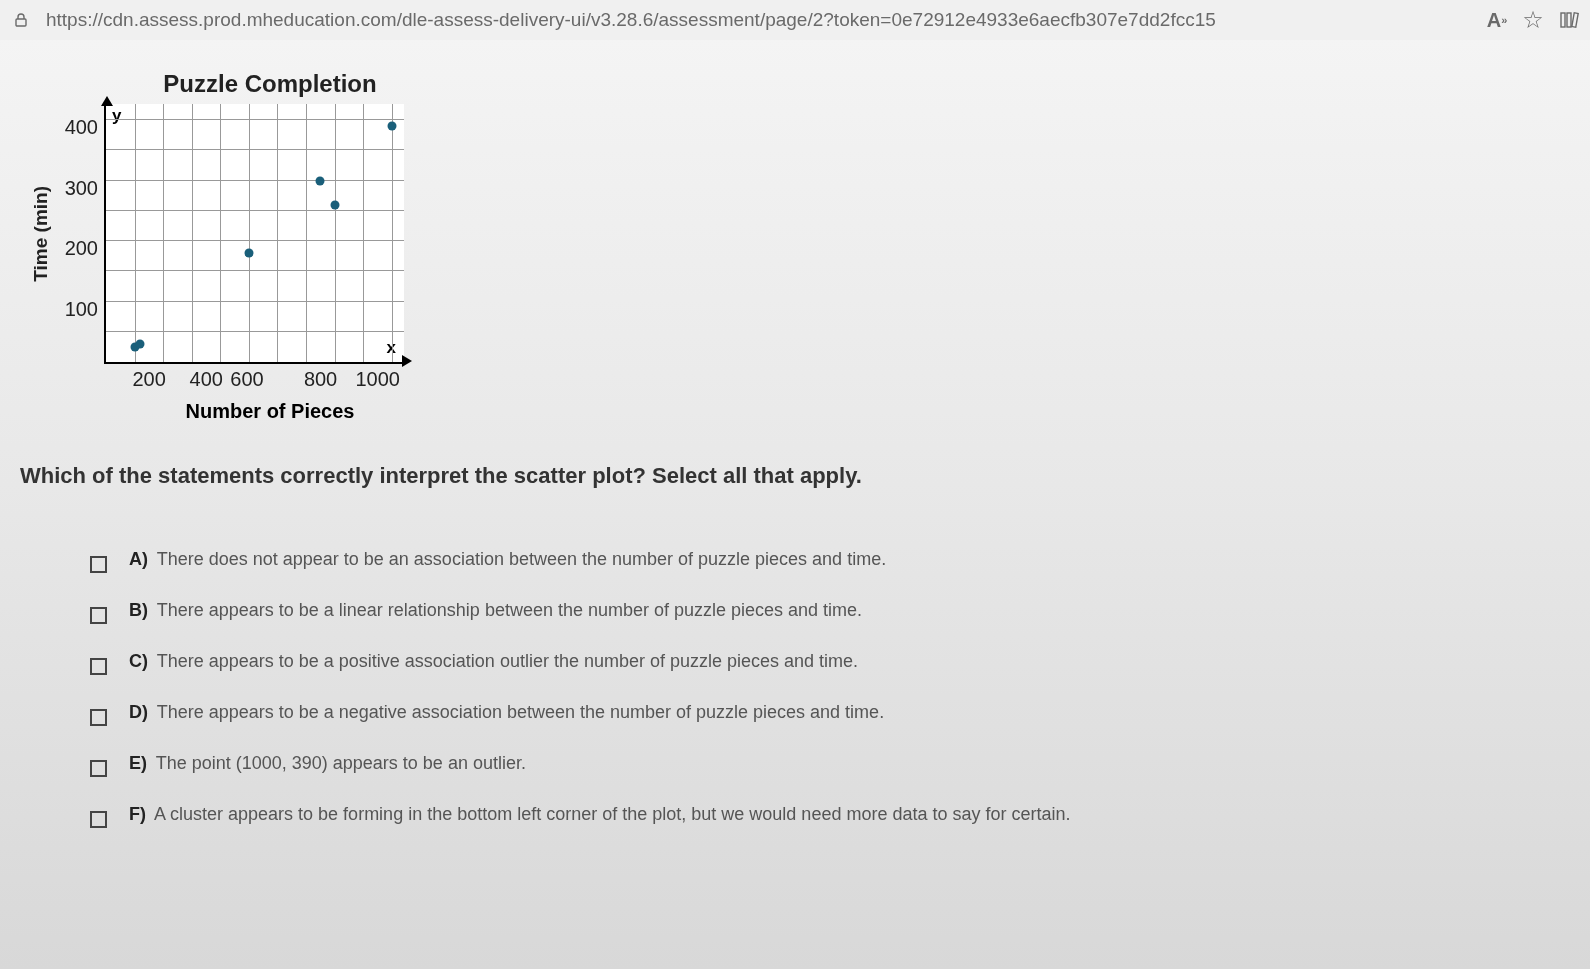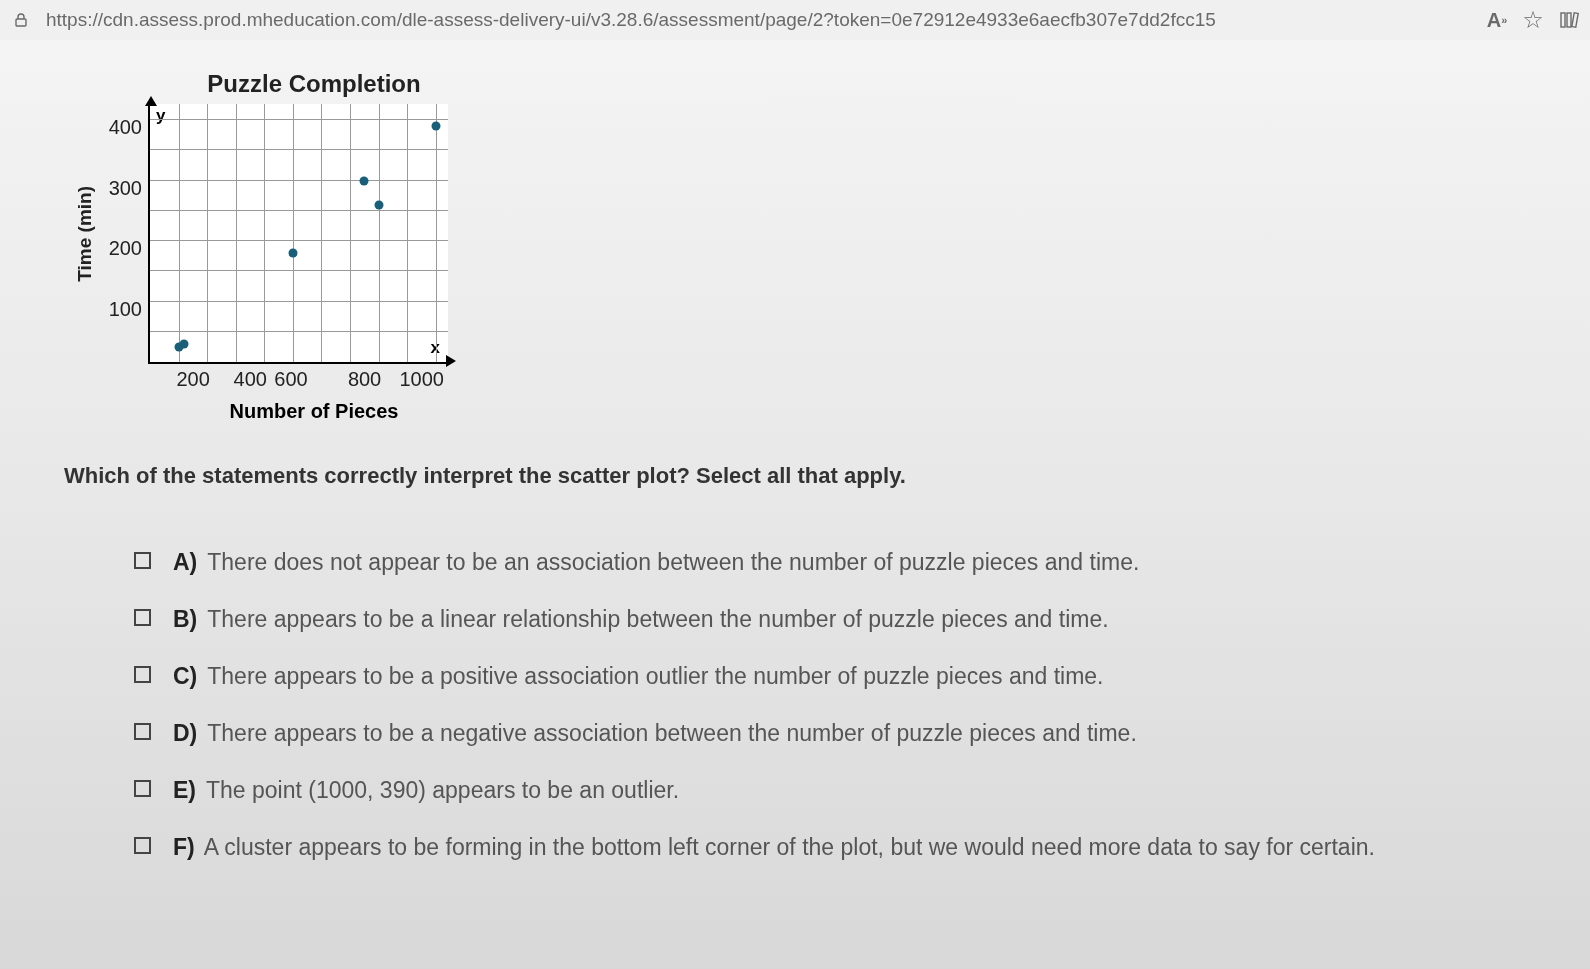--- a/index.html
+++ b/index.html
@@ -16,21 +16,21 @@
     height: 40px;
     padding: 0 10px;
     background: #f0f0f0;
     gap: 14px;
     font-size: 19px;
     color: #6a6a6a;
   }
   .address-bar .url { flex: 1; white-space: nowrap; overflow: hidden; }
   .addr-icon { width: 22px; height: 22px; display: flex; align-items: center; justify-content: center; color: #6a6a6a; }
   .content {
-    padding: 30px 40px 0 64px;
+    padding: 30px 40px 0 20px;
   }
   .chart-block {
     margin-left: 10px;
     margin-bottom: 40px;
     position: relative;
     width: 420px;
   }
   .chart-title {
     font-weight: bold;
     font-size: 24px;
@@ -105,24 +105,24 @@
   }
   .question {
     font-size: 22px;
     color: #333;
     margin: 12px 0 60px 0;
     font-weight: bold;
   }
   .options { margin-left: 70px; }
   .opt {
     display: flex;
-    align-items: flex-start;
+    align-items: flex-end;
     gap: 22px;
     margin-bottom: 30px;
-    font-size: 23px;
+    font-size: 18px;
     color: #555;
   }
   .opt .cb {
     width: 17px; height: 17px;
     border: 2px solid #444;
     flex-shrink: 0;
     position: relative; top: 3px;
   }
   .opt .letter { font-weight: bold; color: #222; margin-right: 4px; }
   .arrow-up {

